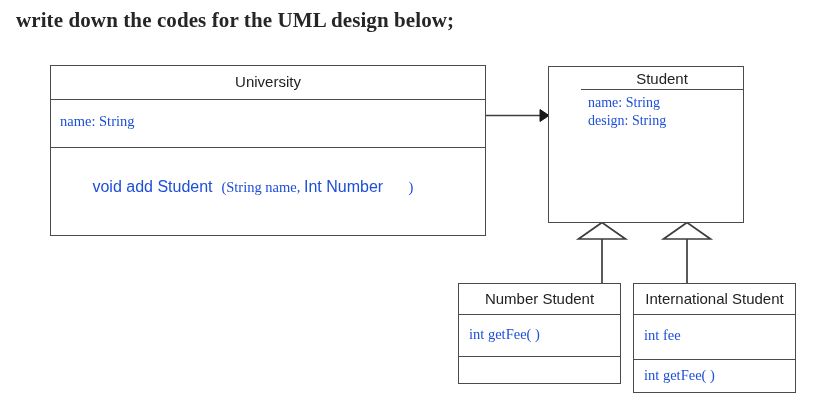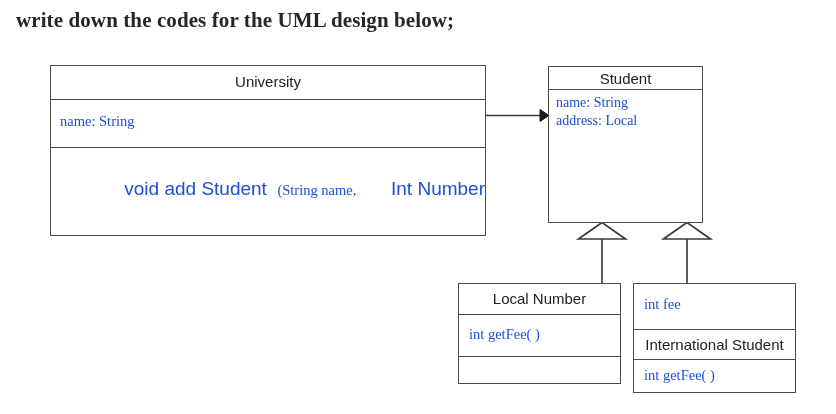--- a/index.html
+++ b/index.html
@@ -60,32 +60,31 @@
   }
   .uml-line {
     font-family: "Liberation Serif", serif;
     font-size: 14.5px;
     color: #1d4ed8;
     white-space: pre;
     line-height: 1.22;
   }
   .sans {
     font-family: "Liberation Sans", sans-serif;
-    font-size: 19px;
-    margin-left: 31px;
+    font-size: 16px;
   }
 
   
   #university-box { left: 50px; top: 65px; width: 436px; height: 171px; }
   #university-box .c-title   { height: 33px; padding-top: 7px; }
   #university-box .c-attrs   { height: 48px; padding: 13px 0 0 9px; }
   #university-box .c-methods { height: 88px; padding: 11px 0 0 8px; }
 
   
-  #student-box { left: 548px; top: 66px; width: 155px; height: 157px; }
+  #student-box { left: 548px; top: 66px; width: 196px; height: 157px; padding-left: 32px; }
   #student-box .c-title   { height: 22px; padding-top: 3px; }
   #student-box .c-attrs   { height: 45px; padding: 4px 0 0 7px; }
   #student-box .c-methods { height: 90px; padding: 13px 0 0 7px; }
   #student-box .uml-line { font-size: 14px; line-height: 1.28; }
 
   
   #local-student-box { left: 458px; top: 283px; width: 163px; height: 101px; }
   #local-student-box .c-title   { height: 30px; padding-top: 6px; }
   #local-student-box .c-attrs   { height: 42px; padding: 11px 0 0 10px; }
   #local-student-box .c-methods { height: 29px; }
@@ -146,39 +145,39 @@
 
     </div>
   </div>
 
   <div class="uml-box" id="student-box">
     <div class="uml-compartment c-title">
       <div class="uml-title">Student</div>
     </div>
     <div class="uml-compartment c-attrs">
       <div class="uml-line">name: String</div>
-      <div class="uml-line">address: Local</div>
+      <div class="uml-line">design: String</div>
     </div>
   </div>
 
   <div class="uml-box" id="local-student-box">
     <div class="uml-compartment c-title">
-      <div class="uml-title">Local Number</div>
+      <div class="uml-title">Number Student</div>
     </div>
     <div class="uml-compartment c-attrs">
       <div class="uml-line">int getFee( )</div>
     </div>
     <div class="uml-compartment c-methods"></div>
   </div>
 
   <div class="uml-box" id="international-student-box">
+    <div class="uml-compartment c-title">
+      <div class="uml-title">International Student</div>
+    </div>
     <div class="uml-compartment c-attrs">
       <div class="uml-line">int fee</div>
-    </div>
-    <div class="uml-compartment c-title">
-      <div class="uml-title">International Student</div>
     </div>
     <div class="uml-compartment c-methods">
       <div class="uml-line">int getFee( )</div>
     </div>
   </div>
 
 </div>
 
 </body></html>

